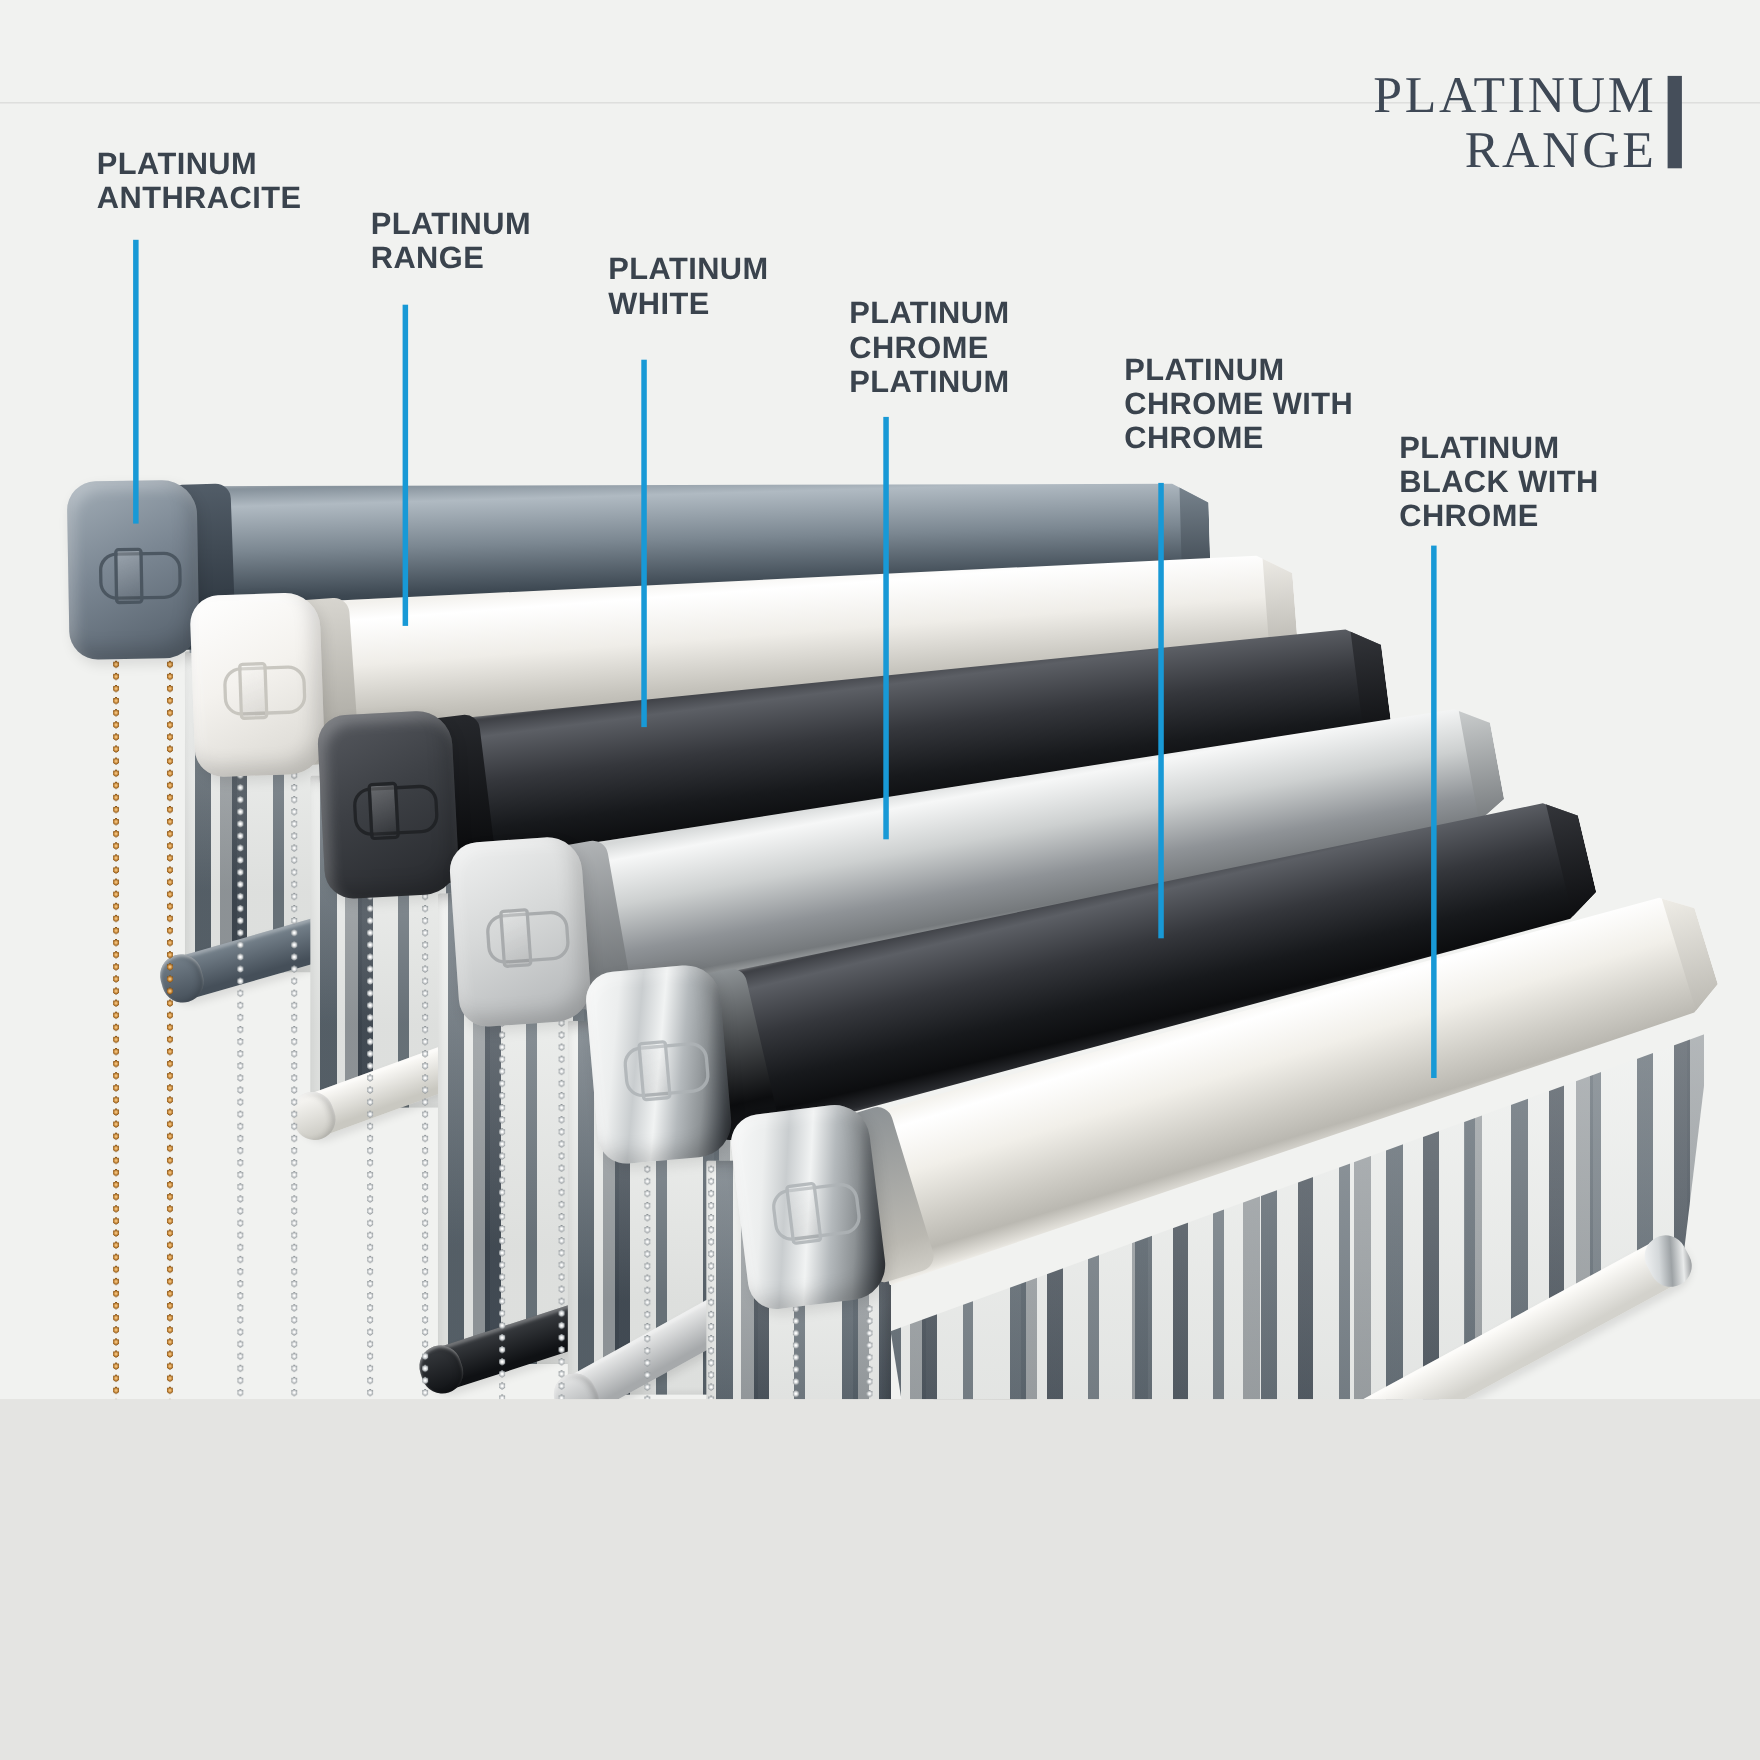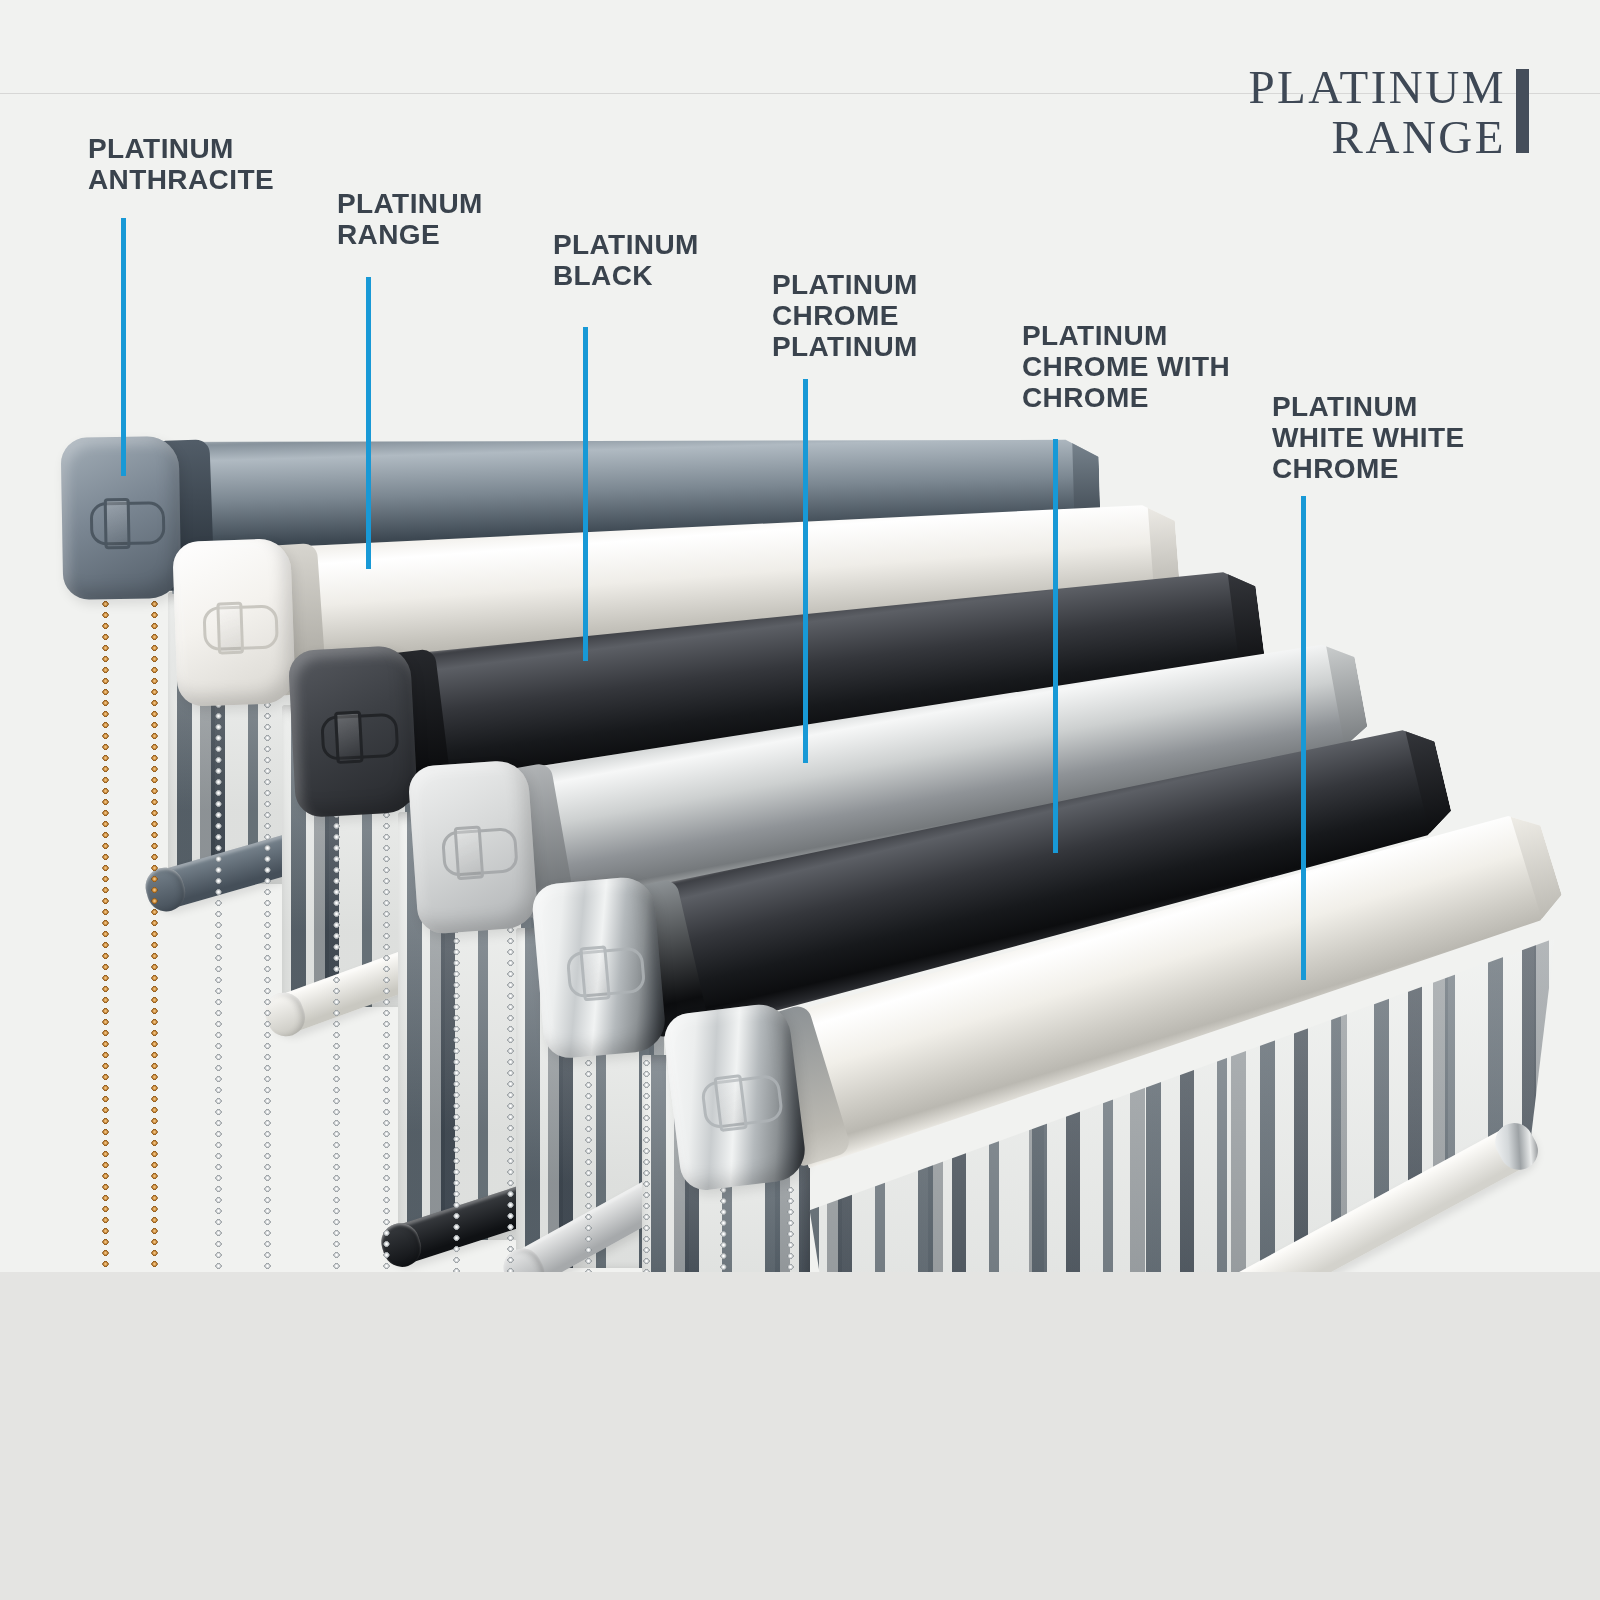--- a/index.html
+++ b/index.html
@@ -246,21 +246,21 @@
     <div class="callout-label">
       <span>PLATINUM</span>
       <span>RANGE</span>
       <span></span>
     </div>
     <div class="callout-line"></div>
   </div>
   <div class="callout co3">
     <div class="callout-label">
       <span>PLATINUM</span>
-      <span>BLACK</span>
+      <span>WHITE</span>
       <span></span>
     </div>
     <div class="callout-line"></div>
   </div>
   <div class="callout co4">
     <div class="callout-label">
       <span>PLATINUM</span>
       <span>CHROME</span>
       <span>PLATINUM</span>
     </div>
@@ -270,19 +270,19 @@
     <div class="callout-label">
       <span>PLATINUM</span>
       <span>CHROME WITH</span>
       <span>CHROME</span>
     </div>
     <div class="callout-line"></div>
   </div>
   <div class="callout co6">
     <div class="callout-label">
       <span>PLATINUM</span>
-      <span>WHITE WHITE</span>
+      <span>BLACK WITH</span>
       <span>CHROME</span>
     </div>
     <div class="callout-line"></div>
   </div>
 
 </div>
 
 </body></html>

